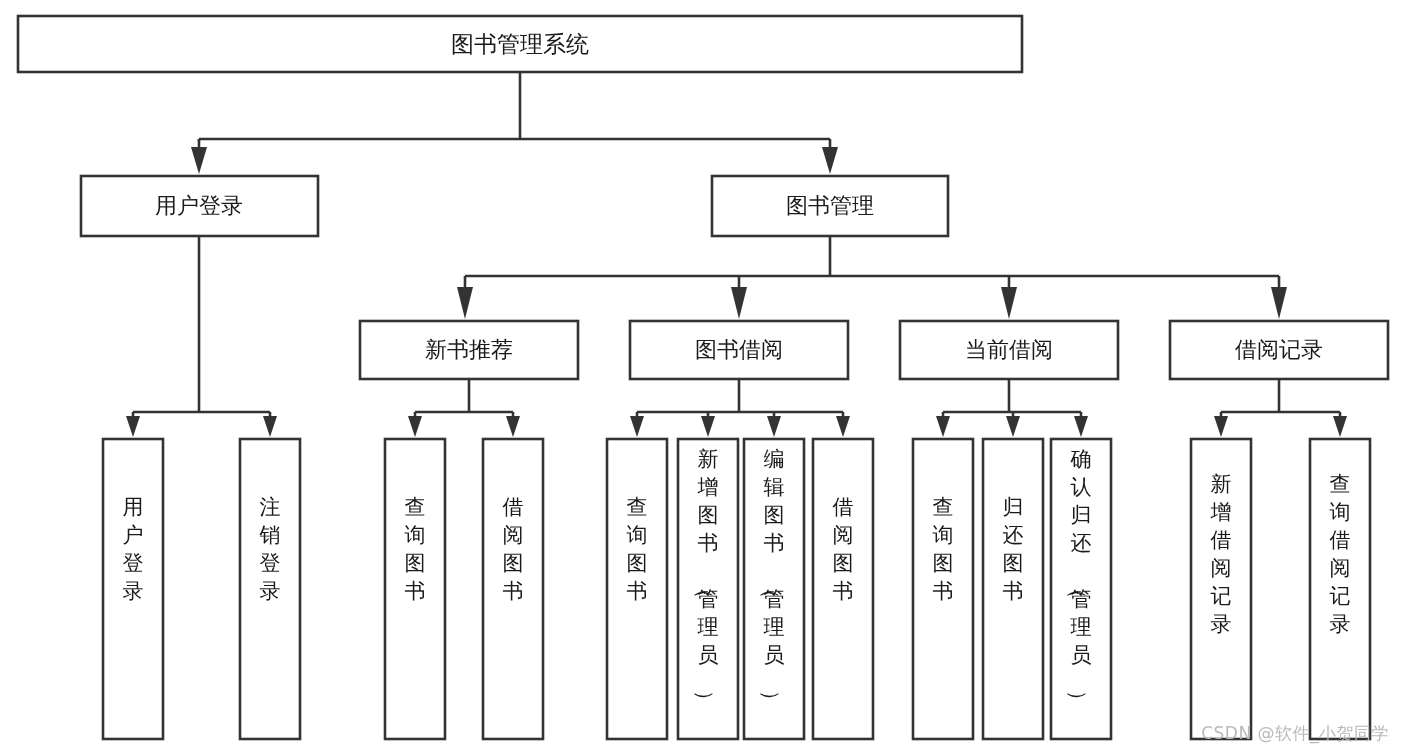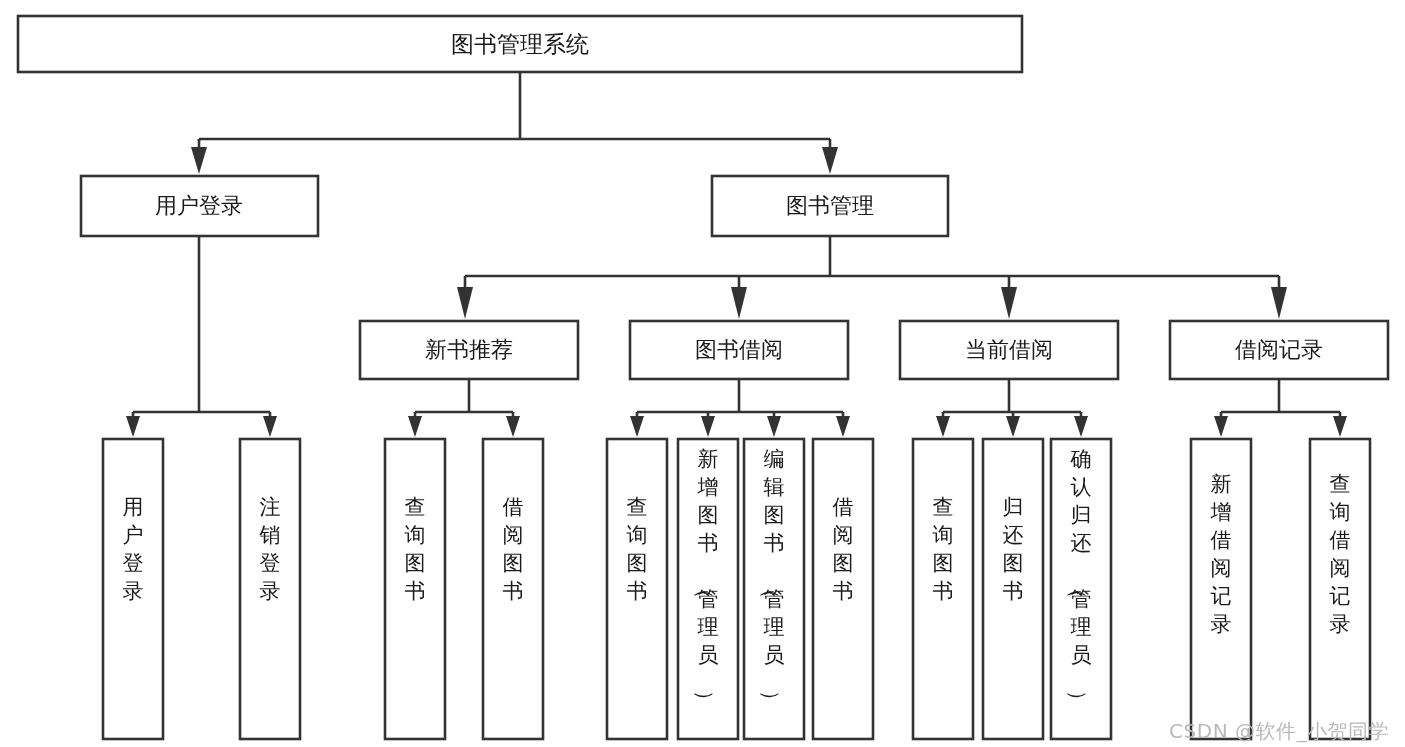--- a/index.html
+++ b/index.html
@@ -57,21 +57,21 @@
     fill: #1a1a1a;
     font-family: "DejaVu Sans", "Liberation Sans", sans-serif;
     font-size: 21px;
     text-anchor: middle;
   }
   .watermark {
     position: absolute;
     right: 16px;
     bottom: 6px;
     font-family: "DejaVu Sans", "Liberation Sans", sans-serif;
-    font-size: 20px;
+    font-size: 17px;
     color: #b9b9b9;
     letter-spacing: 0.5px;
     white-space: nowrap;
     user-select: none;
     text-align: right;
   }
 </style>
 </head>
 <body>
 

